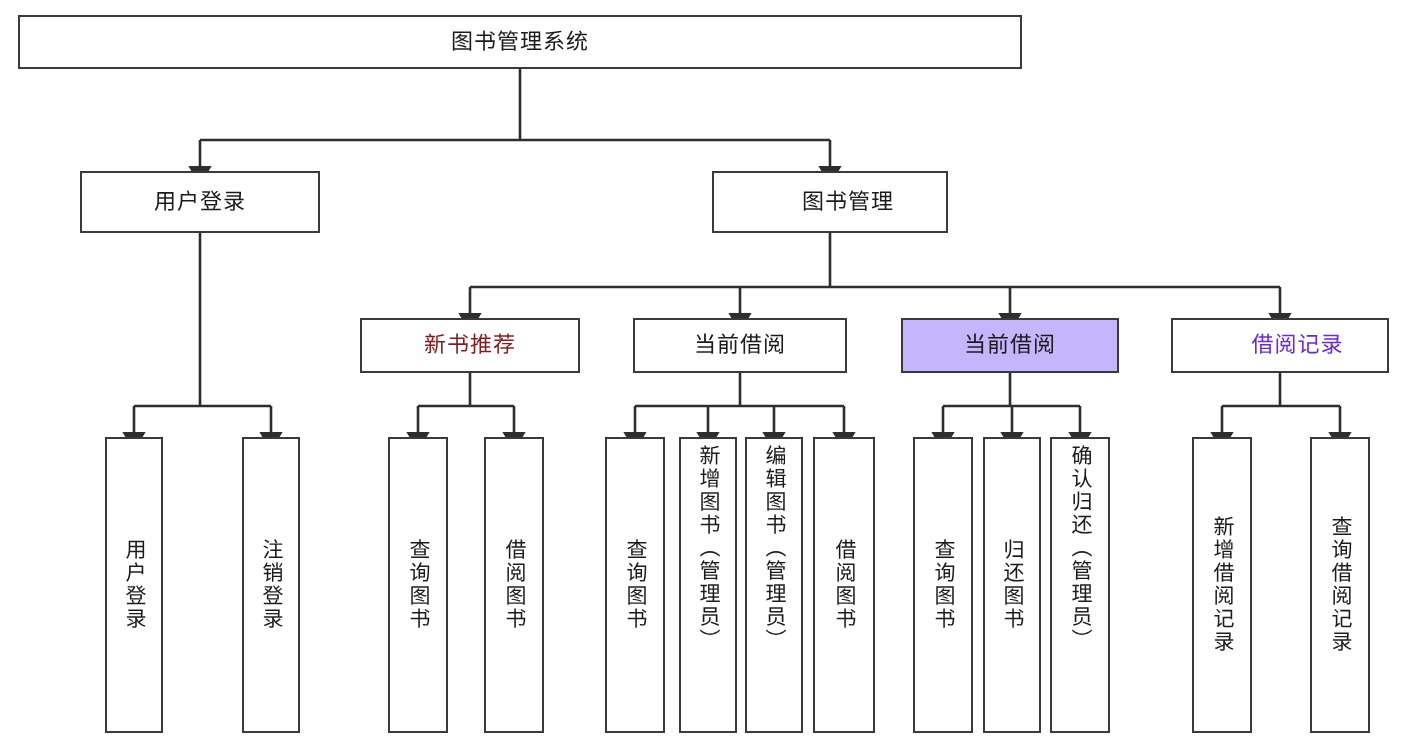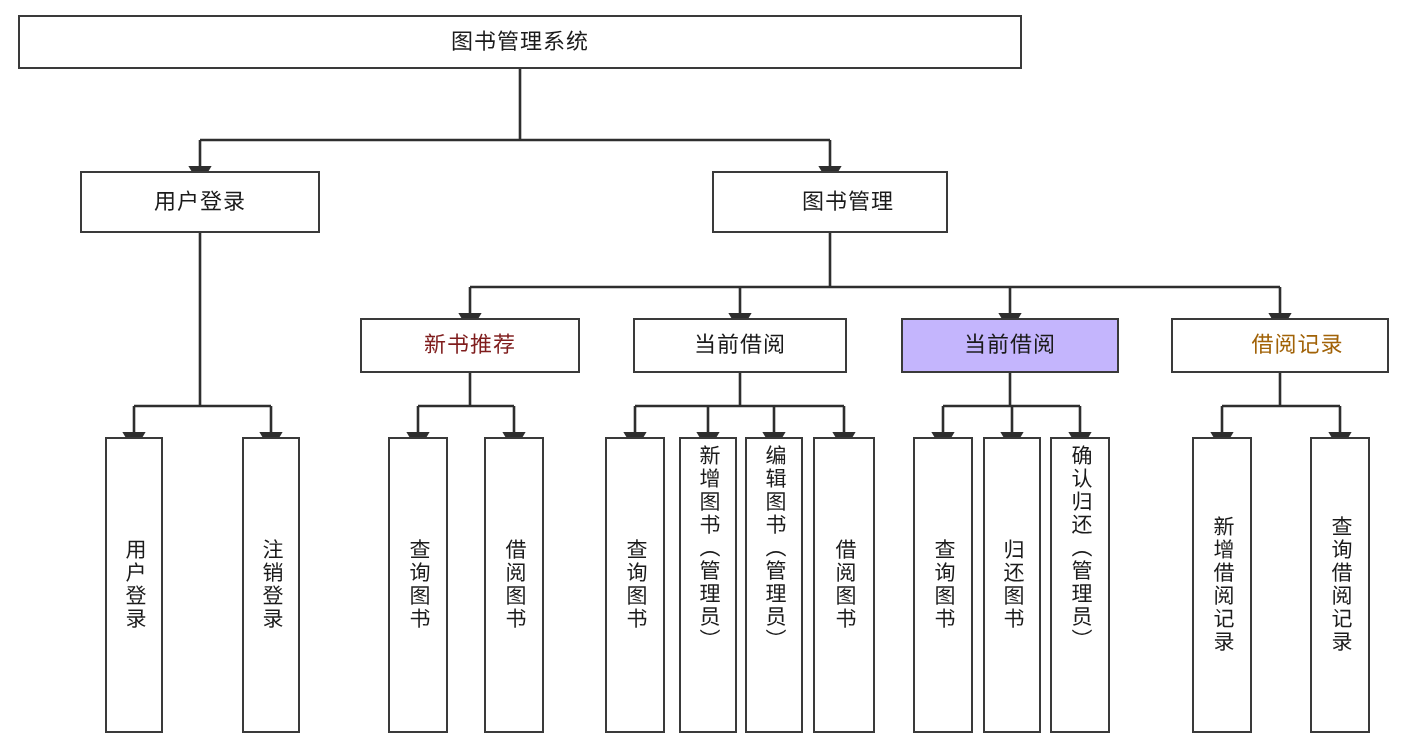--- a/index.html
+++ b/index.html
@@ -132,21 +132,21 @@
       <div class="node-box horizontal" style="left: 360px; top: 318px; width: 220px; height: 55px; border-color: rgb(58, 58, 58); background: rgb(255, 255, 255);">
         <span class="node-label" style="color: #7f1d1d;">新书推荐</span>
       </div>
       <div class="node-box horizontal" style="left: 633px; top: 318px; width: 214px; height: 55px; border-color: rgb(58, 58, 58); background: rgb(255, 255, 255);">
         <span class="node-label" style="color: rgb(27, 27, 27);">当前借阅</span>
       </div>
       <div class="node-box horizontal" style="left: 901px; top: 318px; width: 218px; height: 55px; border-color: rgb(58, 58, 58); background: #c4b5fd;">
         <span class="node-label" style="color: rgb(27, 27, 27);">当前借阅</span>
       </div>
       <div class="node-box horizontal" style="left: 1171px; top: 318px; width: 218px; height: 55px; border-color: rgb(58, 58, 58); background: rgb(255, 255, 255);">
-        <span class="node-label" style="color: #a16207; margin-left: 35px;">借阅记录</span>
+        <span class="node-label" style="color: #6d28d9; margin-left: 35px;">借阅记录</span>
       </div>
       <div class="node-box vertical centered" style="left: 105px; top: 437px; width: 58px; height: 296px; border-color: rgb(58, 58, 58); background: rgb(255, 255, 255);">
         <span class="node-label" style="color: rgb(27, 27, 27);">用户登录</span>
       </div>
       <div class="node-box vertical centered" style="left: 242px; top: 437px; width: 58px; height: 296px; border-color: rgb(58, 58, 58); background: rgb(255, 255, 255);">
         <span class="node-label" style="color: rgb(27, 27, 27);">注销登录</span>
       </div>
       <div class="node-box vertical centered" style="left: 388px; top: 437px; width: 60px; height: 296px; border-color: rgb(58, 58, 58); background: rgb(255, 255, 255);">
         <span class="node-label" style="color: rgb(27, 27, 27);">查询图书</span>
       </div>

